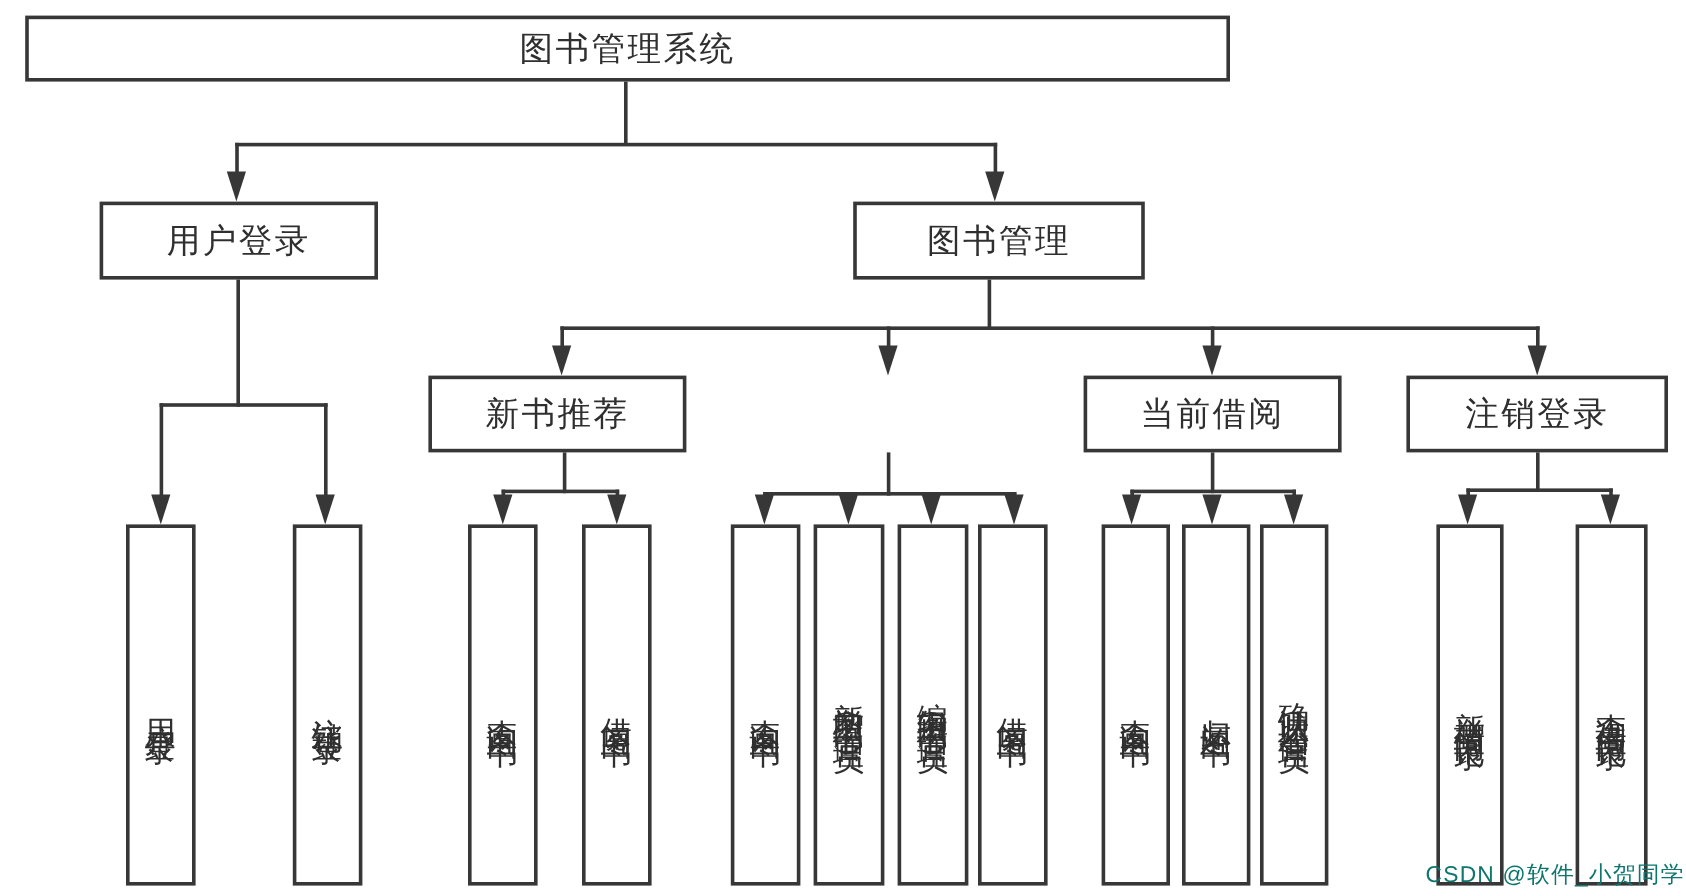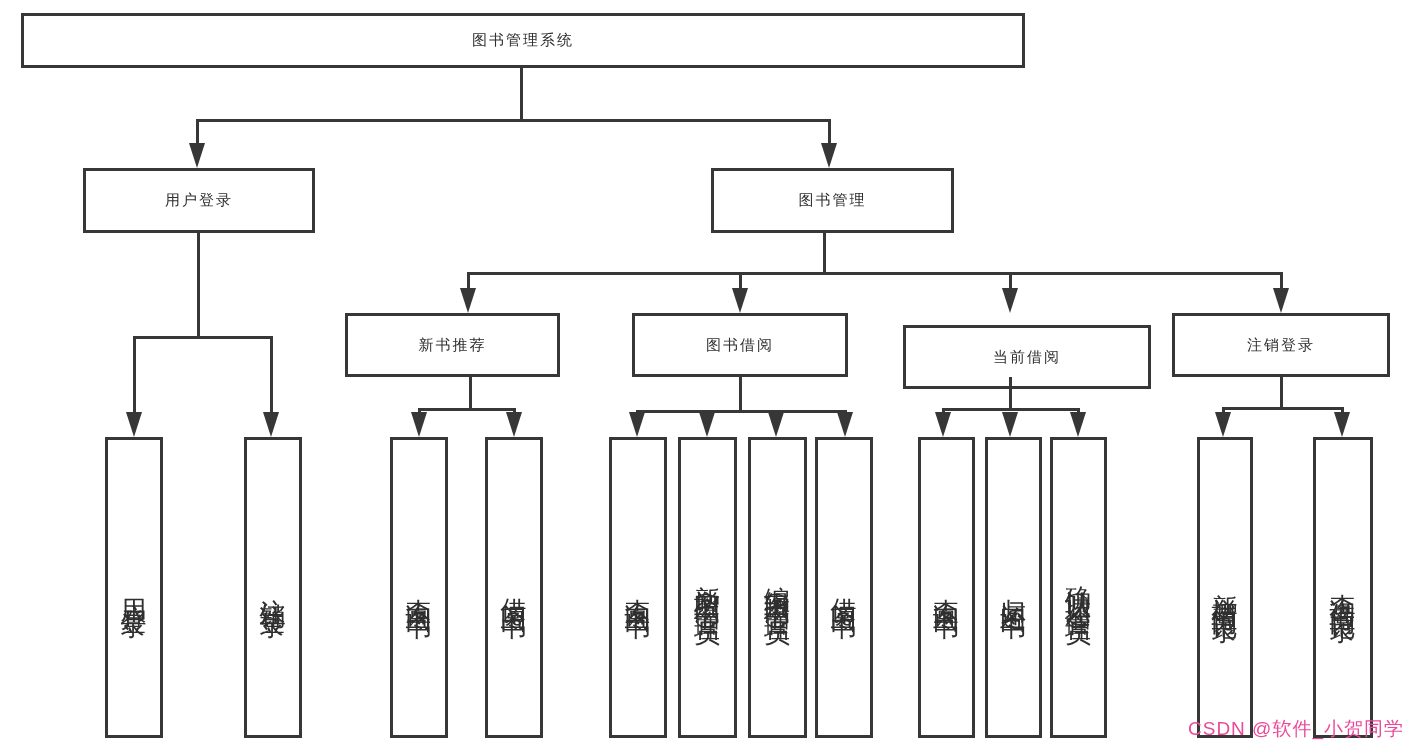--- a/index.html
+++ b/index.html
@@ -19,21 +19,21 @@
     position: absolute;
     box-sizing: border-box;
     border: 3px solid #373737;
     background: #ffffff;
     display: flex;
     align-items: center;
     justify-content: center;
     color: #2f2f2f;
   }
   .hbox span {
-    font-size: 15px;
+    font-size: 28px;
     letter-spacing: 2px;
     white-space: nowrap;
   }
   .vbox span {
     writing-mode: vertical-rl;
     text-orientation: mixed;
     font-size: 26px;
     letter-spacing: 5px;
     line-height: 1;
     white-space: nowrap;
@@ -54,21 +54,21 @@
     height: 0;
     border-left: 8px solid transparent;
     border-right: 8px solid transparent;
     border-top: 25px solid #373737;
   }
   .watermark {
     position: absolute;
     left: 1188px;
     top: 716px;
     font-size: 19px;
-    color: #ec4899;
+    color: #0f766e;
     letter-spacing: 1px;
     white-space: nowrap;
   }
 </style>
 </head>
 <body>
 
 <div class="canvas">
 
   <div class="box hbox" style="left:21px;top:13px;width:1004px;height:55px">
@@ -100,27 +100,24 @@
   <div class="hl" style="left:467px;top:272px;width:816px"></div>
   <div class="vl" style="left:467px;top:272px;height:18px"></div>
   <div class="vl" style="left:739px;top:272px;height:18px"></div>
   <div class="vl" style="left:1009px;top:272px;height:18px"></div>
   <div class="vl" style="left:1280px;top:272px;height:18px"></div>
   <div class="arrow" style="left:460px;top:288px"></div>
   <div class="arrow" style="left:732px;top:288px"></div>
   <div class="arrow" style="left:1002px;top:288px"></div>
   <div class="arrow" style="left:1273px;top:288px"></div>
 
-  <div class="box hbox" style="left:345px;top:313px;width:215px;height:64px">
+  <div class="box hbox" style="left:357px;top:313px;width:215px;height:64px">
     <span>新书推荐</span>
   </div>
-  <div class="box hbox" style="left:632px;top:313px;width:216px;height:64px">
-    <span>图书借阅</span>
-  </div>
-  <div class="box hbox" style="left:903px;top:325px;width:248px;height:64px">
+  <div class="box hbox" style="left:903px;top:313px;width:215px;height:64px">
     <span>当前借阅</span>
   </div>
   <div class="box hbox" style="left:1172px;top:313px;width:218px;height:64px">
     <span>注销登录</span>
   </div>
 
   <div class="vl" style="left:469px;top:377px;height:34px"></div>
   <div class="hl" style="left:418px;top:408px;width:98px"></div>
   <div class="vl" style="left:418px;top:408px;height:7px"></div>
   <div class="vl" style="left:513px;top:408px;height:7px"></div>

